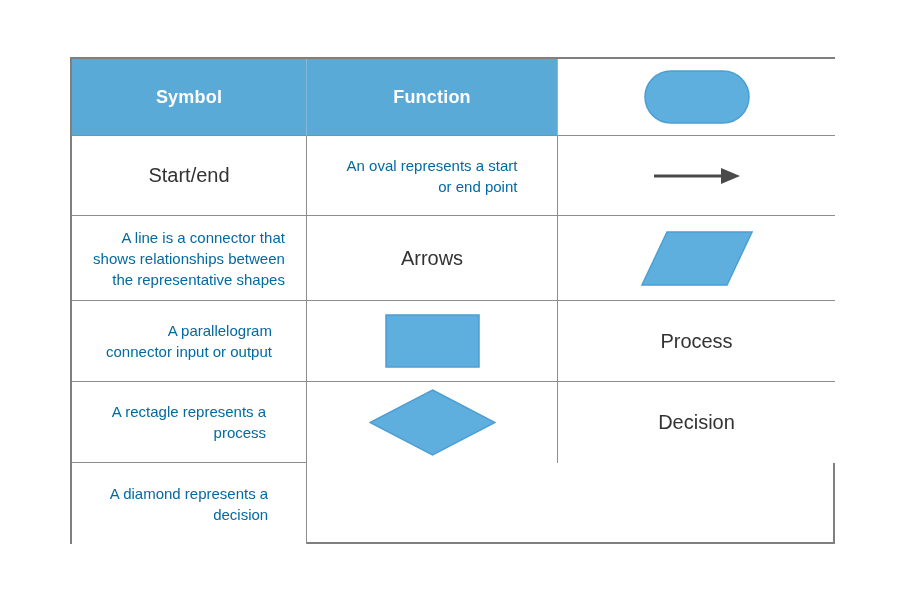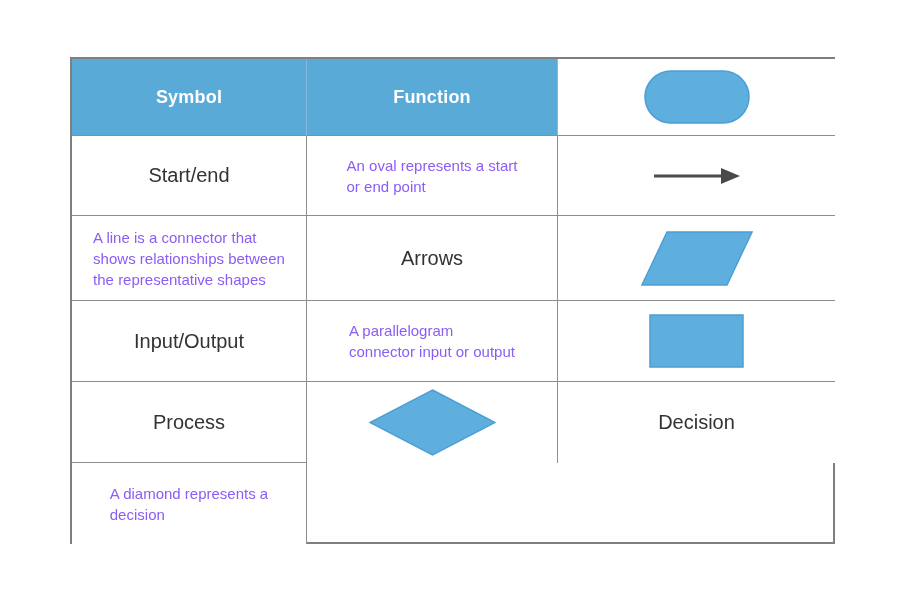--- a/index.html
+++ b/index.html
@@ -21,21 +21,21 @@
     display: grid;
     grid-template-columns: 235px 251px 277px;
     grid-template-rows: 77px 80px 85px 81px 81px 81px;
     border: 2px solid #7f7f7f;
     background: #ffffff;
   }
   .cell {
     display: flex;
     align-items: center;
     justify-content: center;
-    text-align: left;
+    text-align: right;
     border-right: 1px solid #8d8d8d;
     border-bottom: 1px solid #8d8d8d;
     background: #ffffff;
     padding: 4px 10px;
   }
   .cell:nth-child(3n) { border-right: none; }
   .cell.last-row { border-bottom: none; }
   .header-cell {
     background: #5aaad8;
     color: #ffffff;
@@ -45,21 +45,21 @@
     border-right: 1px solid #86b9d9;
   }
   .header-cell:nth-child(3n) { border-right: none; }
   .name-text {
     font-size: 20px;
     color: #333333;
   }
   .function-text {
     font-size: 15px;
     line-height: 21px;
-    color: #8b5cf6;
+    color: #0369a1;
     white-space: pre-line;
   }
   .shape-svg { display: block; }
 </style>
 </head>
 <body>
 
 <div class="canvas">
   <div class="symbol-table">
 
@@ -97,34 +97,35 @@
     <div class="cell">
       <span class="name-text">Arrows</span>
     </div>
 
     <div class="cell">
       <svg class="shape-svg" width="112" height="55" viewBox="0 0 112 55">
         <polygon points="26,1 111,1 86,54 1,54" fill="#5fafde" stroke="#4c9fd3" stroke-width="1.5"></polygon>
       </svg>
     </div>
     <div class="cell">
-      <span class="name-text">Input/Output</span>
-    </div>
-    <div class="cell">
       <span class="function-text">A parallelogram
 connector input or output</span>
     </div>
 
     <div class="cell">
       <svg class="shape-svg" width="95" height="54" viewBox="0 0 95 54">
         <rect x="1" y="1" width="93" height="52" fill="#5fafde" stroke="#4c9fd3" stroke-width="1.5"></rect>
       </svg>
     </div>
     <div class="cell">
       <span class="name-text">Process</span>
+    </div>
+    <div class="cell">
+      <span class="function-text">A rectagle represents a
+process</span>
     </div>
 
     <div class="cell last-row">
       <svg class="shape-svg" width="127" height="67" viewBox="0 0 127 67">
         <polygon points="63.5,1 126,33.5 63.5,66 1,33.5" fill="#5fafde" stroke="#4c9fd3" stroke-width="1.5"></polygon>
       </svg>
     </div>
     <div class="cell last-row">
       <span class="name-text">Decision</span>
     </div>

